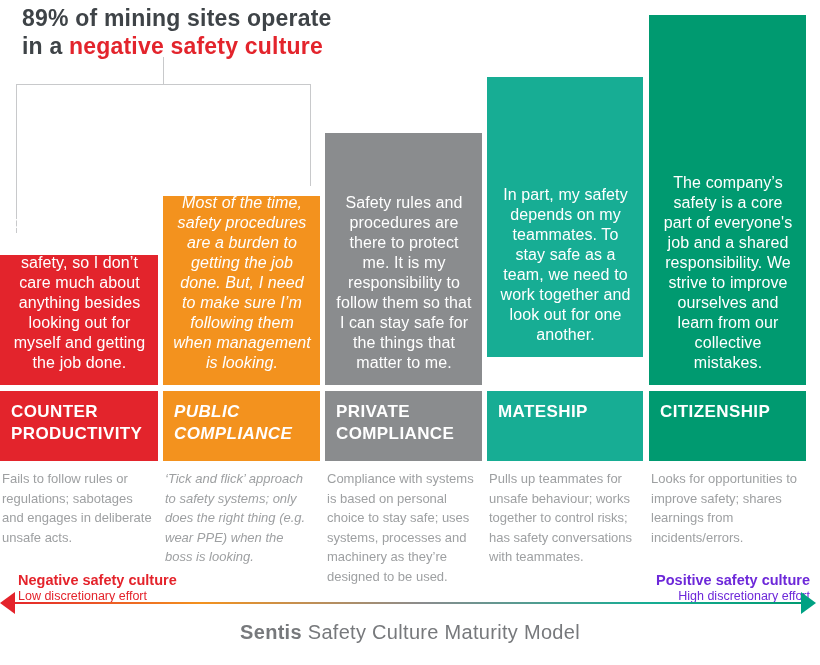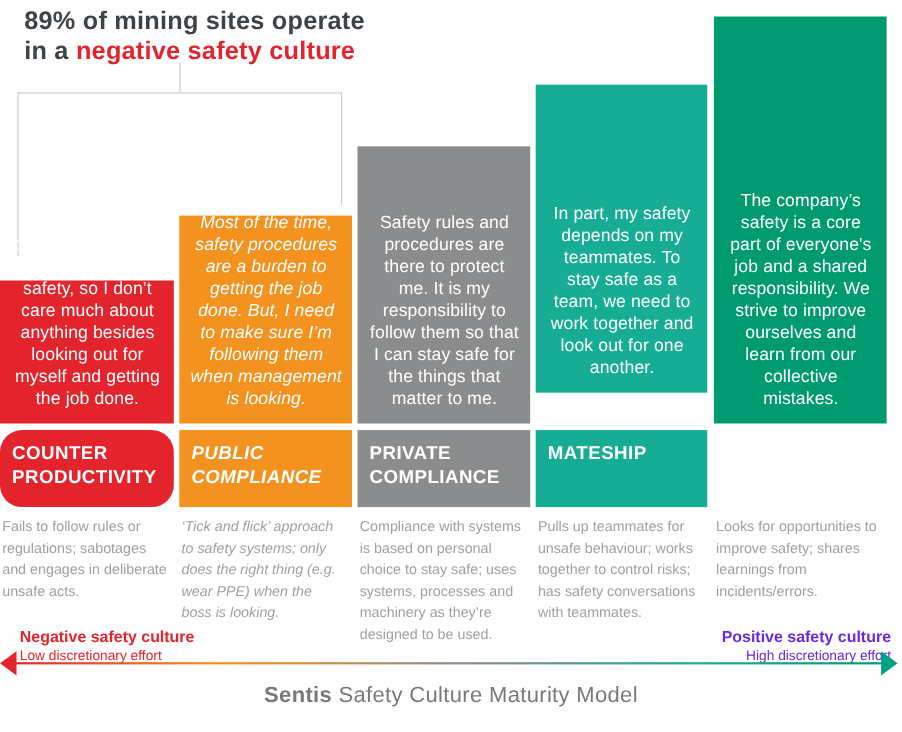--- a/index.html
+++ b/index.html
@@ -96,24 +96,25 @@
   <div class="bar bar-2 c2" style="background: rgb(138, 140, 142);">
     <div class="quote">Safety rules and procedures are there to protect me. It is my responsibility to follow them so that I can stay safe for the things that matter to me.</div>
   </div>
   <div class="bar bar-3 c3" style="background: rgb(23, 173, 148);">
     <div class="quote">In part, my safety depends on my teammates. To stay safe as a team, we need to work together and look out for one another.</div>
   </div>
   <div class="bar bar-4 c4" style="background: rgb(0, 154, 112);">
     <div class="quote">The company’s safety is a core part of everyone's job and a shared responsibility. We strive to improve ourselves and learn from our collective mistakes.</div>
   </div>
 
-  <div class="band c0" style="background: rgb(227, 36, 44); border-radius: 20px;">COUNTER PRODUCTIVITY</div>
+  <div class="band c0" style="background: rgb(227, 36, 44);">COUNTER PRODUCTIVITY</div>
   <div class="band c1" style="background: rgb(243, 146, 30);">PUBLIC COMPLIANCE</div>
   <div class="band c2" style="background: rgb(138, 140, 142);">PRIVATE COMPLIANCE</div>
   <div class="band c3" style="background: rgb(23, 173, 148);">MATESHIP</div>
+  <div class="band c4" style="background: rgb(0, 154, 112);">CITIZENSHIP</div>
 
   <div class="desc c0">Fails to follow rules or regulations; sabotages and engages in deliberate unsafe acts.</div>
   <div class="desc c1">‘Tick and flick’ approach to safety systems; only does the right thing (e.g. wear PPE) when the boss is looking.</div>
   <div class="desc c2">Compliance with systems is based on personal choice to stay safe; uses systems, processes and machinery as they’re designed to be used.</div>
   <div class="desc c3">Pulls up teammates for unsafe behaviour; works together to control risks; has safety conversations with teammates.</div>
   <div class="desc c4">Looks for opportunities to improve safety; shares learnings from incidents/errors.</div>
 
   <div class="axis-text axis-neg" style="color: rgb(228, 35, 43);">
     <div class="axis-title">Negative safety culture</div>
     <div class="axis-sub">Low discretionary effort</div>

